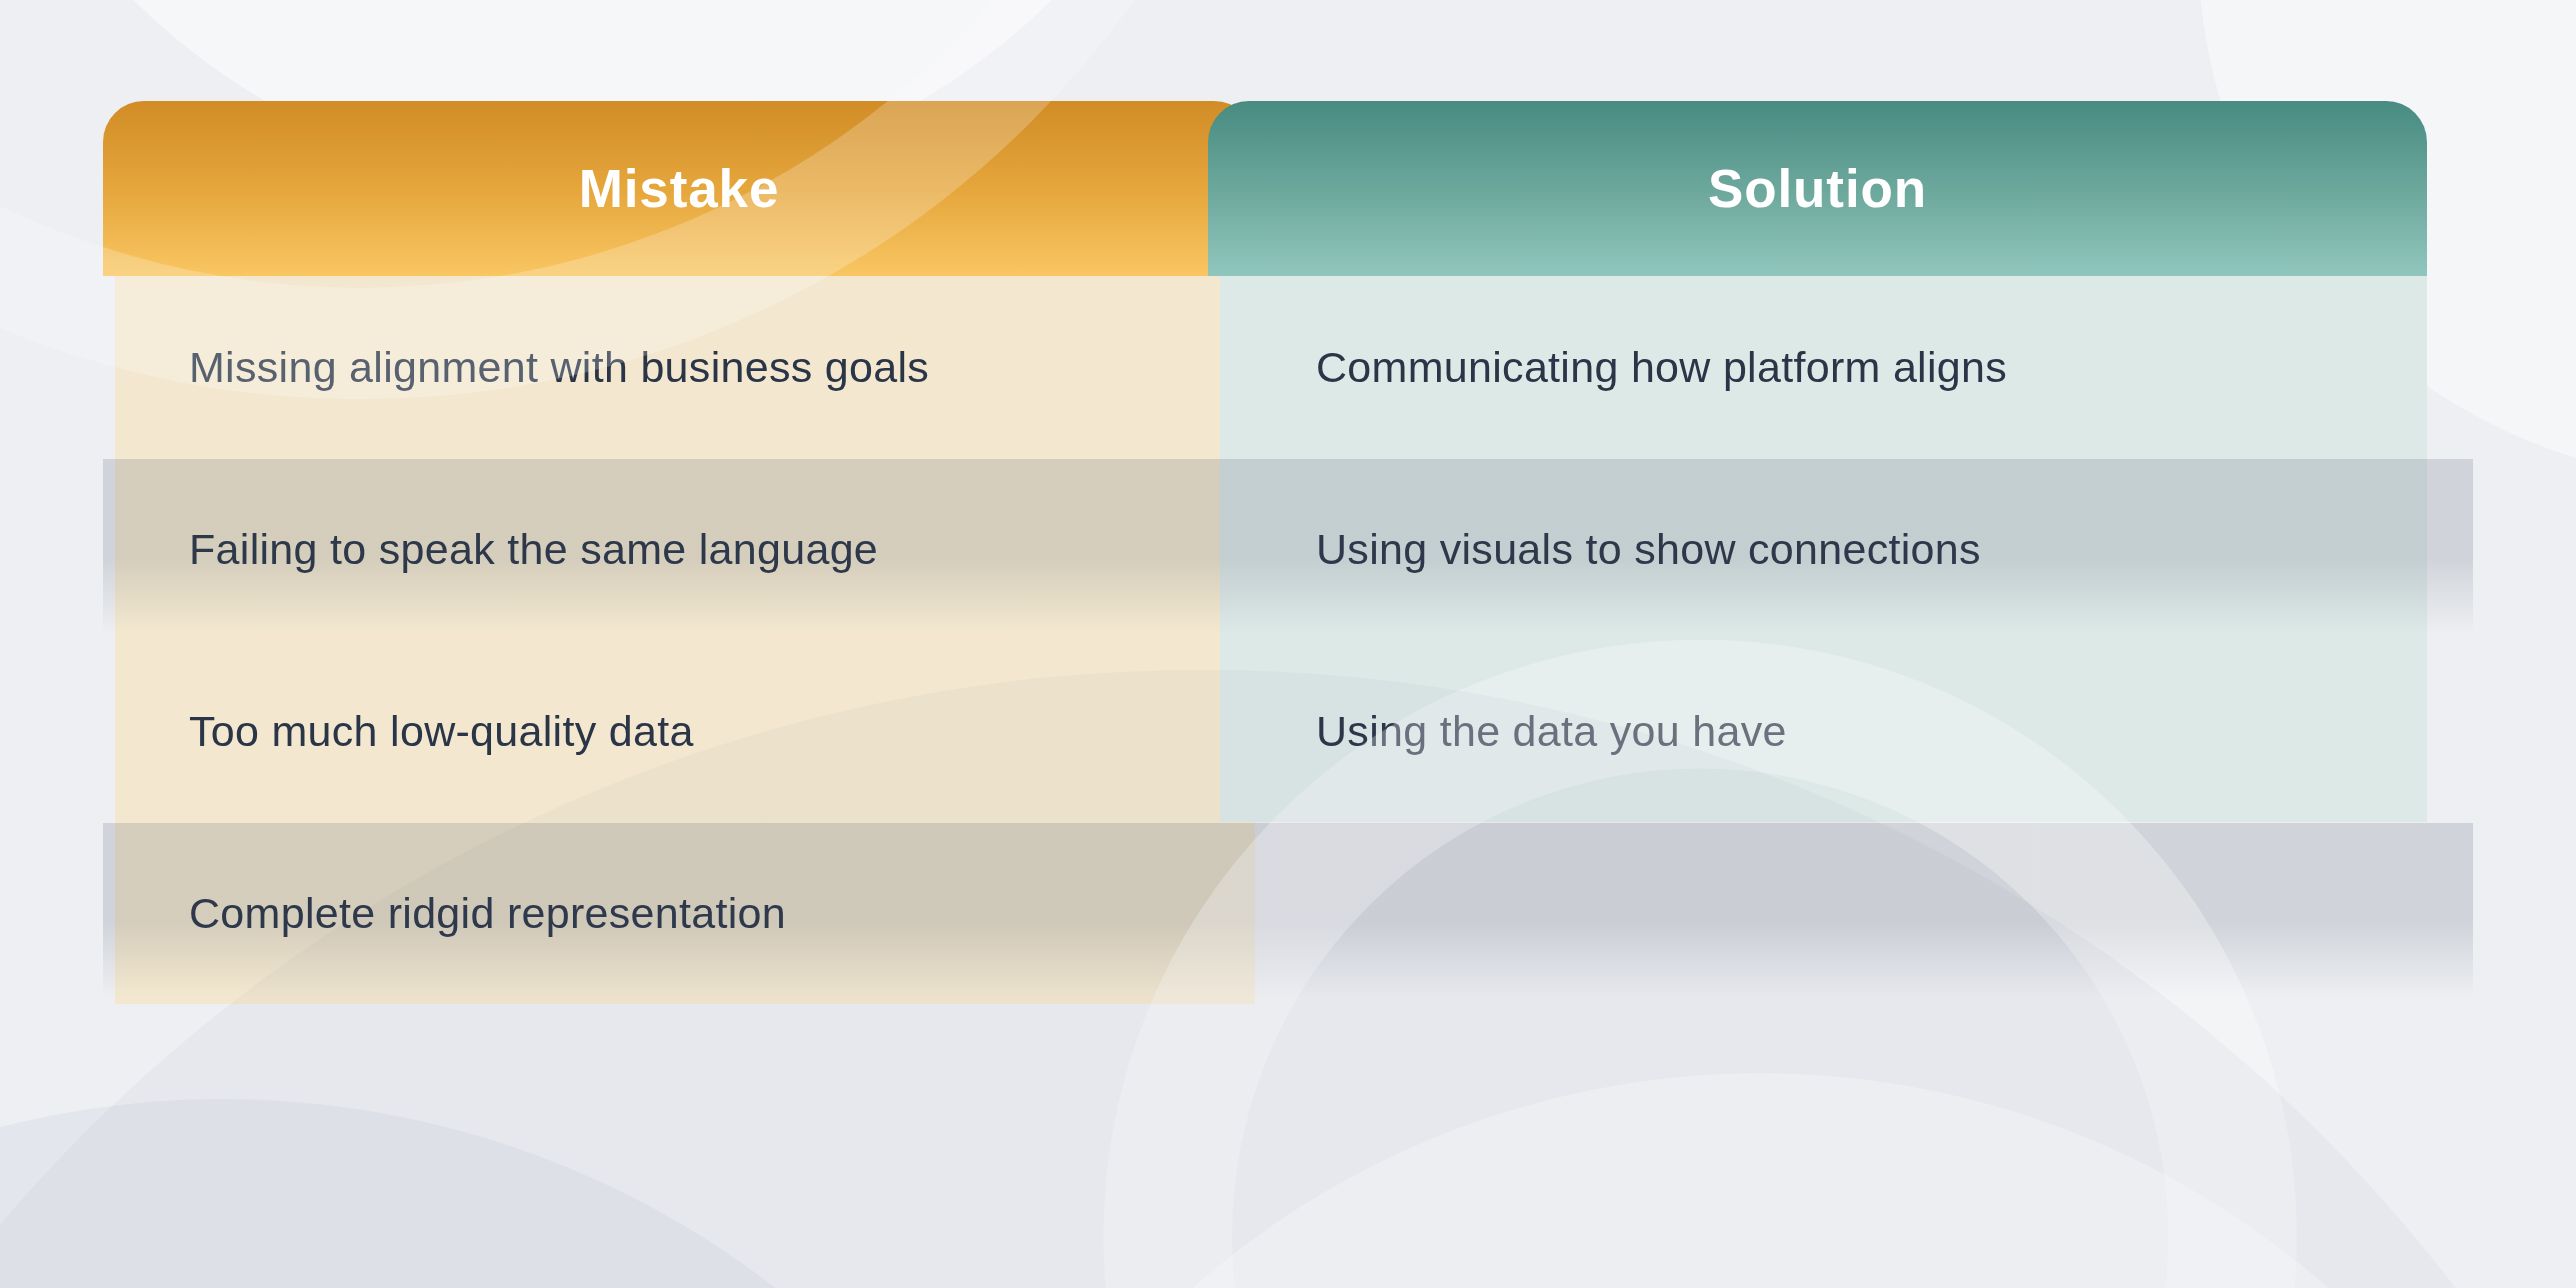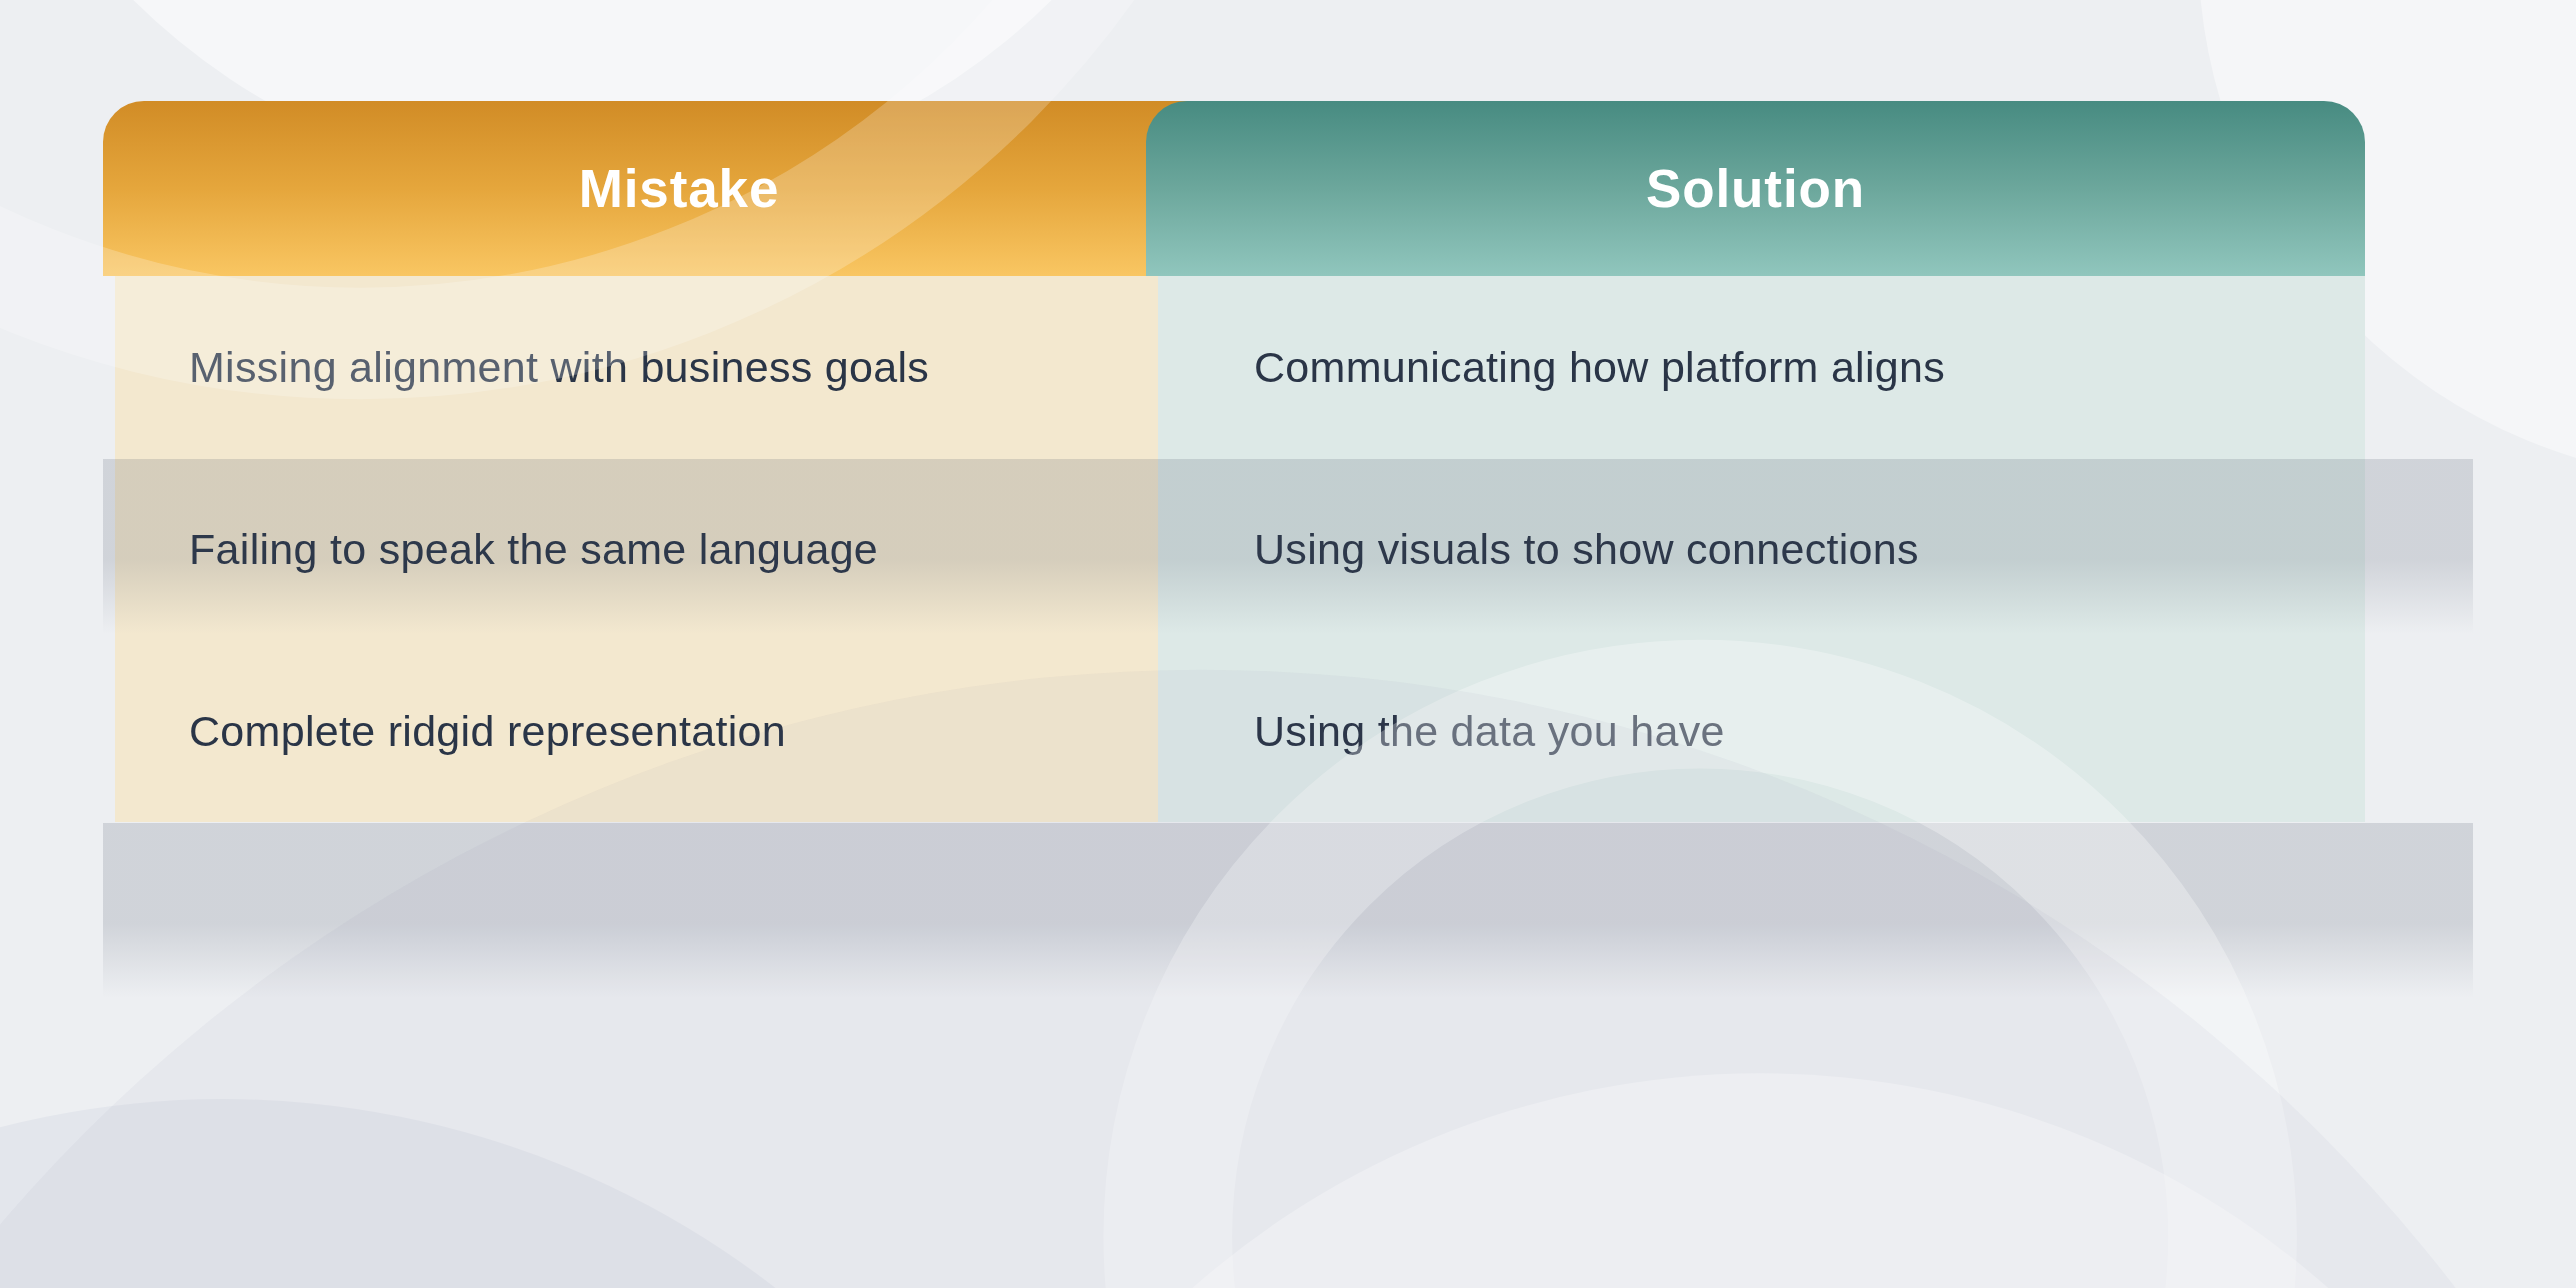--- a/index.html
+++ b/index.html
@@ -17,21 +17,21 @@
 
   .card {
     position: absolute;
     top: 101px;
     height: 1085px;
     z-index: 1;
     display: flex;
     flex-direction: column;
   }
   .card.left  { left: 103px;  width: 1152px; }
-  .card.right { left: 1146px; width: 1219px; }
+  .card.right { left: 1208px; width: 1219px; }
 
   .card-header {
     height: 175px;
     flex: 0 0 175px;
     border-radius: 41px 41px 0 0;
     display: flex;
     align-items: center;
     justify-content: center;
     color: #FFFFFF;
     font-size: 53px;
@@ -95,20 +95,23 @@
     <div class="card-header">
       <span>Mistake</span>
     </div>
     <div class="row">
       <span class="row-label">Missing alignment with business goals</span>
     </div>
     <div class="row">
       <span class="row-label">Failing to speak the same language</span>
     </div>
     <div class="row">
+      <span class="row-label">Too much low-quality data</span>
+    </div>
+    <div class="row">
       <span class="row-label">Complete ridgid representation</span>
     </div>
   </div>
 
   <div class="card right">
     <div class="card-header">
       <span>Solution</span>
     </div>
     <div class="row">
       <span class="row-label">Communicating how platform aligns</span>

